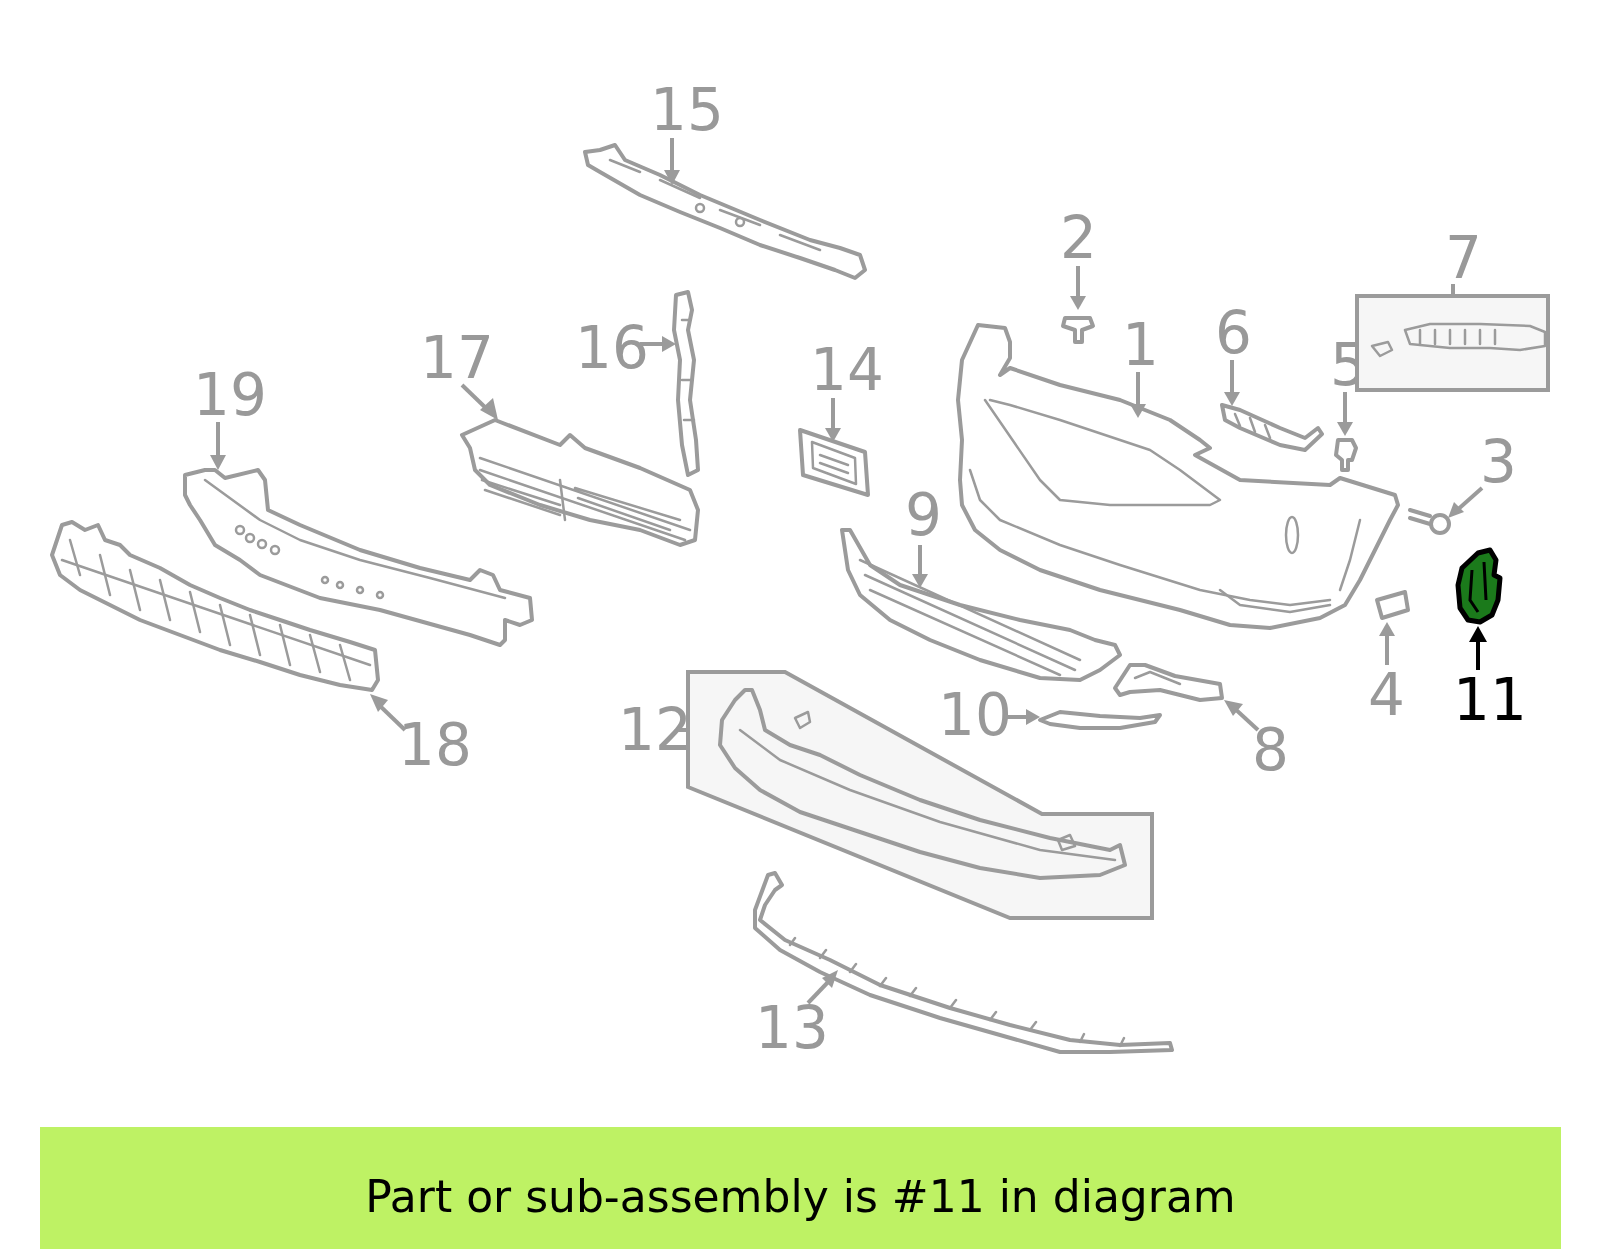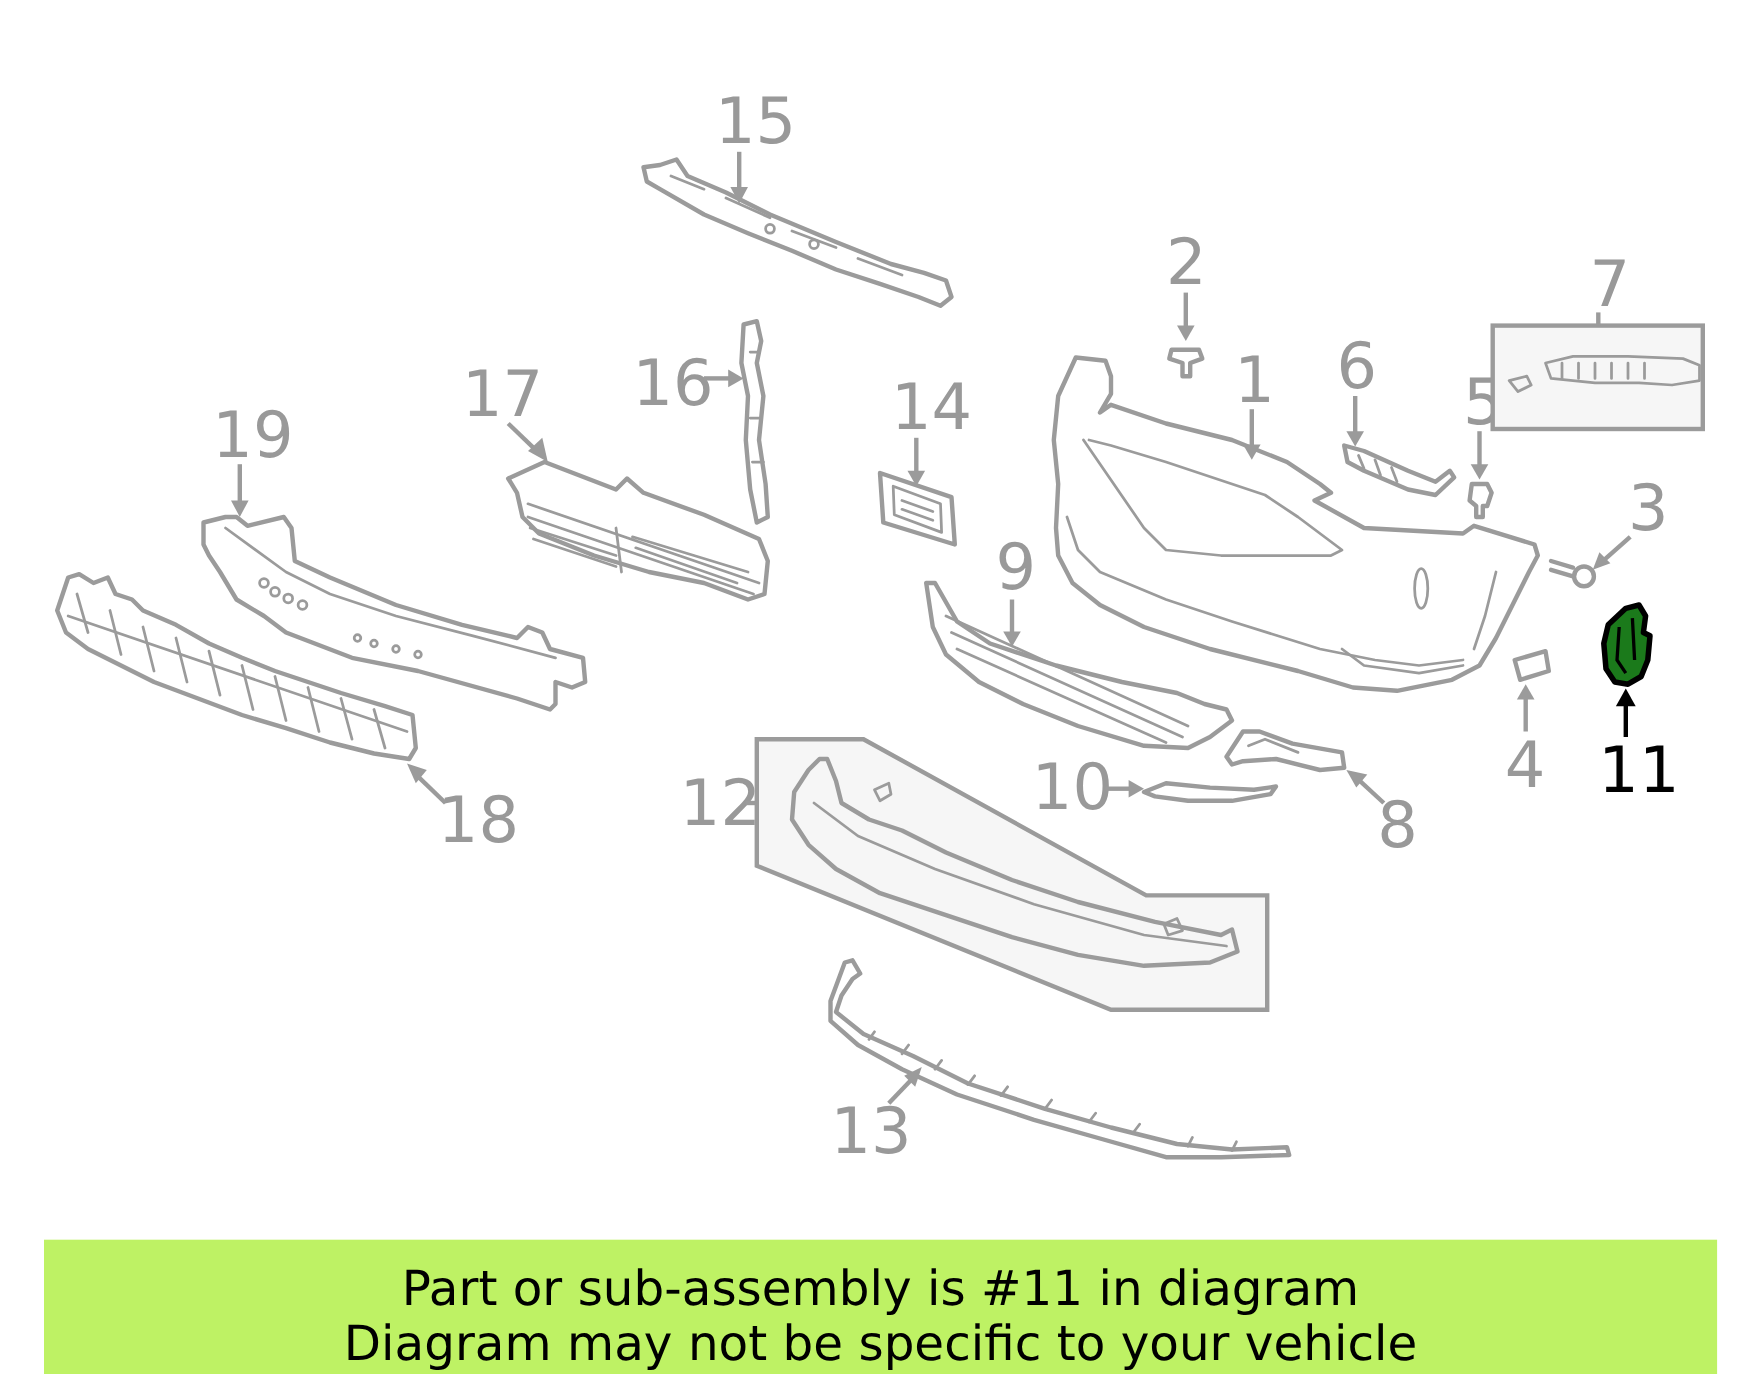--- a/index.html
+++ b/index.html
@@ -187,14 +187,13 @@
     <path class="part" d="M768,875 L775,873 L782,885 L775,890 L765,905 L760,920 L785,940 L830,960 L880,985 L950,1008 L1010,1025 L1070,1040 L1120,1045 L1170,1043 L1172,1050 L1110,1052 L1060,1052 L1000,1035 L940,1018 L870,995 L820,972 L780,950 L755,928 L755,910 Z"></path>
     <path class="part-thin" d="M790,945 L795,938 M820,958 L826,950 M850,972 L856,964 M880,986 L886,978 M910,996 L916,988 M950,1008 L956,1000 M990,1020 L996,1012 M1030,1030 L1036,1022 M1080,1042 L1084,1034 M1120,1046 L1124,1038"></path>
   </g>
   <text class="callout" x="755" y="1048">13</text>
   <line class="leader" x1="808" y1="1003" x2="830" y2="980"></line>
   <polygon class="arrowhead" points="838,970 832,988 822,978"></polygon>
 </svg>
 
 <div id="banner">
   <div class="line">Part or sub-assembly is #11 in diagram</div>
-  <div class="line">Diagram may not be specific to your vehicle</div>
 </div>
 
 </body></html>

